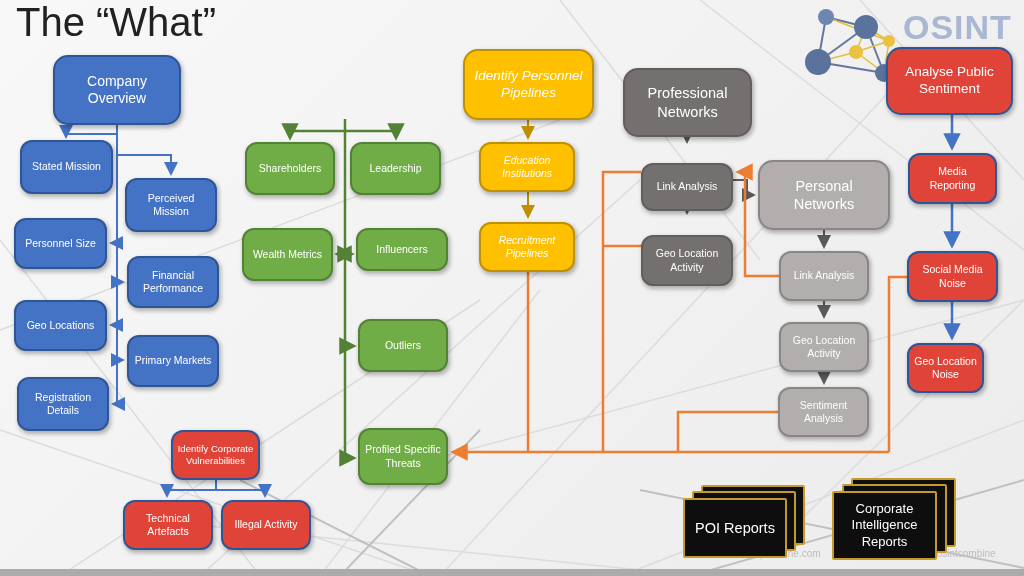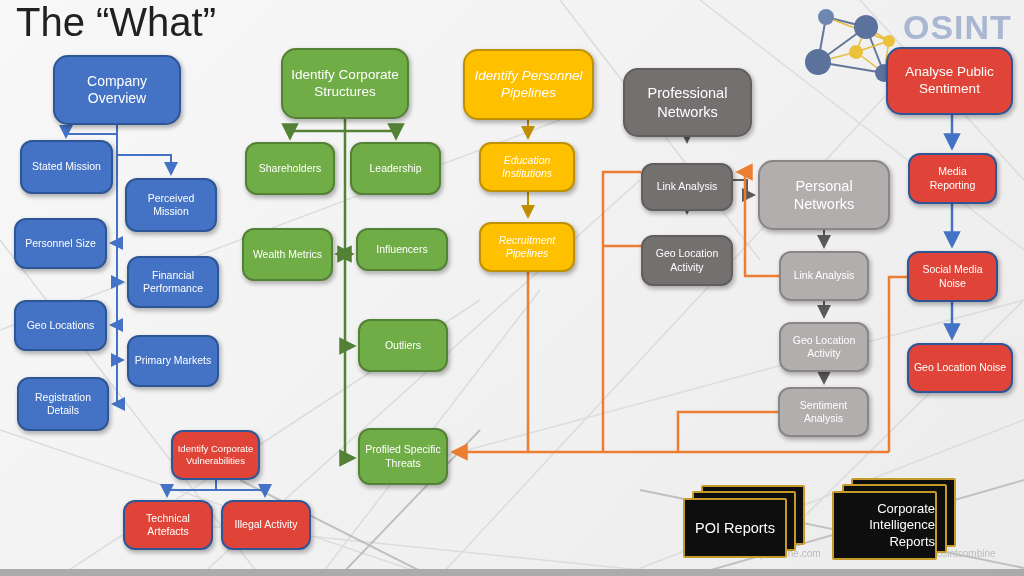--- a/index.html
+++ b/index.html
@@ -18,21 +18,21 @@
   .dgray{background:#757070;border:2px solid #635e5e;margin-top:17px;}
   .lgray{background:#B2AEAE;border:2px solid #8a8686;}
   .red{background:#E04438;border:2px solid #2E5696;}
   .title{position:absolute;left:16px;top:0px;z-index:2;font-size:40px;color:#212121;
     letter-spacing:0px;}
   .osint-text{position:absolute;left:903px;top:8px;z-index:1;font-size:34px;color:#A9B7D2;
     letter-spacing:1px;font-weight:bold;}
   .stack{position:absolute;z-index:2;}
   .card{position:absolute;background:#0e0e0e;border:2.5px solid #C59A2A;border-radius:2px;
     box-sizing:border-box;}
-  .card-front{display:flex;align-items:center;justify-content:center;text-align:right;
+  .card-front{display:flex;align-items:center;justify-content:center;text-align:center;
     color:#fff;line-height:1.25;}
   .watermark{position:absolute;z-index:1;font-size:10px;color:#bdbdbd;}
   .bottom-bar{position:absolute;left:0;top:569px;width:1024px;height:7px;background:#ABABAB;z-index:3;}
 </style>
 </head>
 <body>
 
 <div class="slide">
 
   <svg class="layer" width="1024" height="576" style="z-index:0">
@@ -167,21 +167,20 @@
 
   <div class="node blue hdr" style="left:53px;top:55px;width:128px;height:70px;font-size:14px">Company Overview</div>
   <div class="node blue child" style="left:20px;top:140px;width:93px;height:54px">Stated Mission</div>
   <div class="node blue child" style="left:125px;top:178px;width:92px;height:54px">Perceived Mission</div>
   <div class="node blue child" style="left:14px;top:218px;width:93px;height:51px">Personnel Size</div>
   <div class="node blue child" style="left:127px;top:256px;width:92px;height:52px">Financial Performance</div>
   <div class="node blue child" style="left:14px;top:300px;width:93px;height:51px">Geo Locations</div>
   <div class="node blue child" style="left:127px;top:335px;width:92px;height:52px">Primary Markets</div>
   <div class="node blue child" style="left:17px;top:377px;width:92px;height:54px">Registration Details</div>
 
-  <div class="node green hdr" style="left:281px;top:48px;width:128px;height:71px">Identify Corporate Structures</div>
   <div class="node green child" style="left:245px;top:142px;width:90px;height:53px">Shareholders</div>
   <div class="node green child" style="left:350px;top:142px;width:91px;height:53px">Leadership</div>
   <div class="node green child" style="left:242px;top:228px;width:91px;height:53px">Wealth Metrics</div>
   <div class="node green child" style="left:356px;top:228px;width:92px;height:43px">Influencers</div>
   <div class="node green child" style="left:358px;top:319px;width:90px;height:53px">Outliers</div>
   <div class="node green child" style="left:358px;top:428px;width:90px;height:57px">Profiled Specific Threats</div>
 
   <div class="node yellow hdr" style="left:463px;top:49px;width:131px;height:71px">Identify Personnel Pipelines</div>
   <div class="node yellow child" style="left:479px;top:142px;width:96px;height:50px">Education Institutions</div>
   <div class="node yellow child" style="left:479px;top:222px;width:96px;height:50px">Recruitment Pipelines</div>
@@ -191,21 +190,21 @@
   <div class="node dgray child" style="left:641px;top:218px;width:92px;height:51px">Geo Location Activity</div>
 
   <div class="node lgray hdr" style="left:758px;top:160px;width:132px;height:70px;font-size:14.5px">Personal Networks</div>
   <div class="node lgray child" style="left:779px;top:251px;width:90px;height:50px">Link Analysis</div>
   <div class="node lgray child" style="left:779px;top:322px;width:90px;height:50px">Geo Location Activity</div>
   <div class="node lgray child" style="left:778px;top:387px;width:91px;height:50px">Sentiment Analysis</div>
 
   <div class="node red hdr" style="left:886px;top:47px;width:127px;height:68px">Analyse Public Sentiment</div>
   <div class="node red child" style="left:908px;top:153px;width:89px;height:51px">Media Reporting</div>
   <div class="node red child" style="left:907px;top:251px;width:91px;height:51px">Social Media Noise</div>
-  <div class="node red child" style="left:907px;top:343px;width:106px;height:50px">Geo Location Noise</div>
+  <div class="node red child" style="left:907px;top:343px;width:77px;height:50px">Geo Location Noise</div>
 
   <div class="node red child" style="left:171px;top:430px;width:89px;height:50px;font-size:9.5px">Identify Corporate Vulnerabilities</div>
   <div class="node red child" style="left:123px;top:500px;width:90px;height:50px">Technical Artefacts</div>
   <div class="node red child" style="left:221px;top:500px;width:90px;height:50px">Illegal Activity</div>
 
   <span class="watermark" style="left:780px;top:548px">bine.com</span>
   <span class="watermark" style="left:880px;top:548px">one.com | @osintcombine</span>
 
   <div class="stack" style="left:683px;top:485px;width:122px;height:74px">
     <div class="card" style="left:18px;top:0;width:104px;height:60px"></div>

